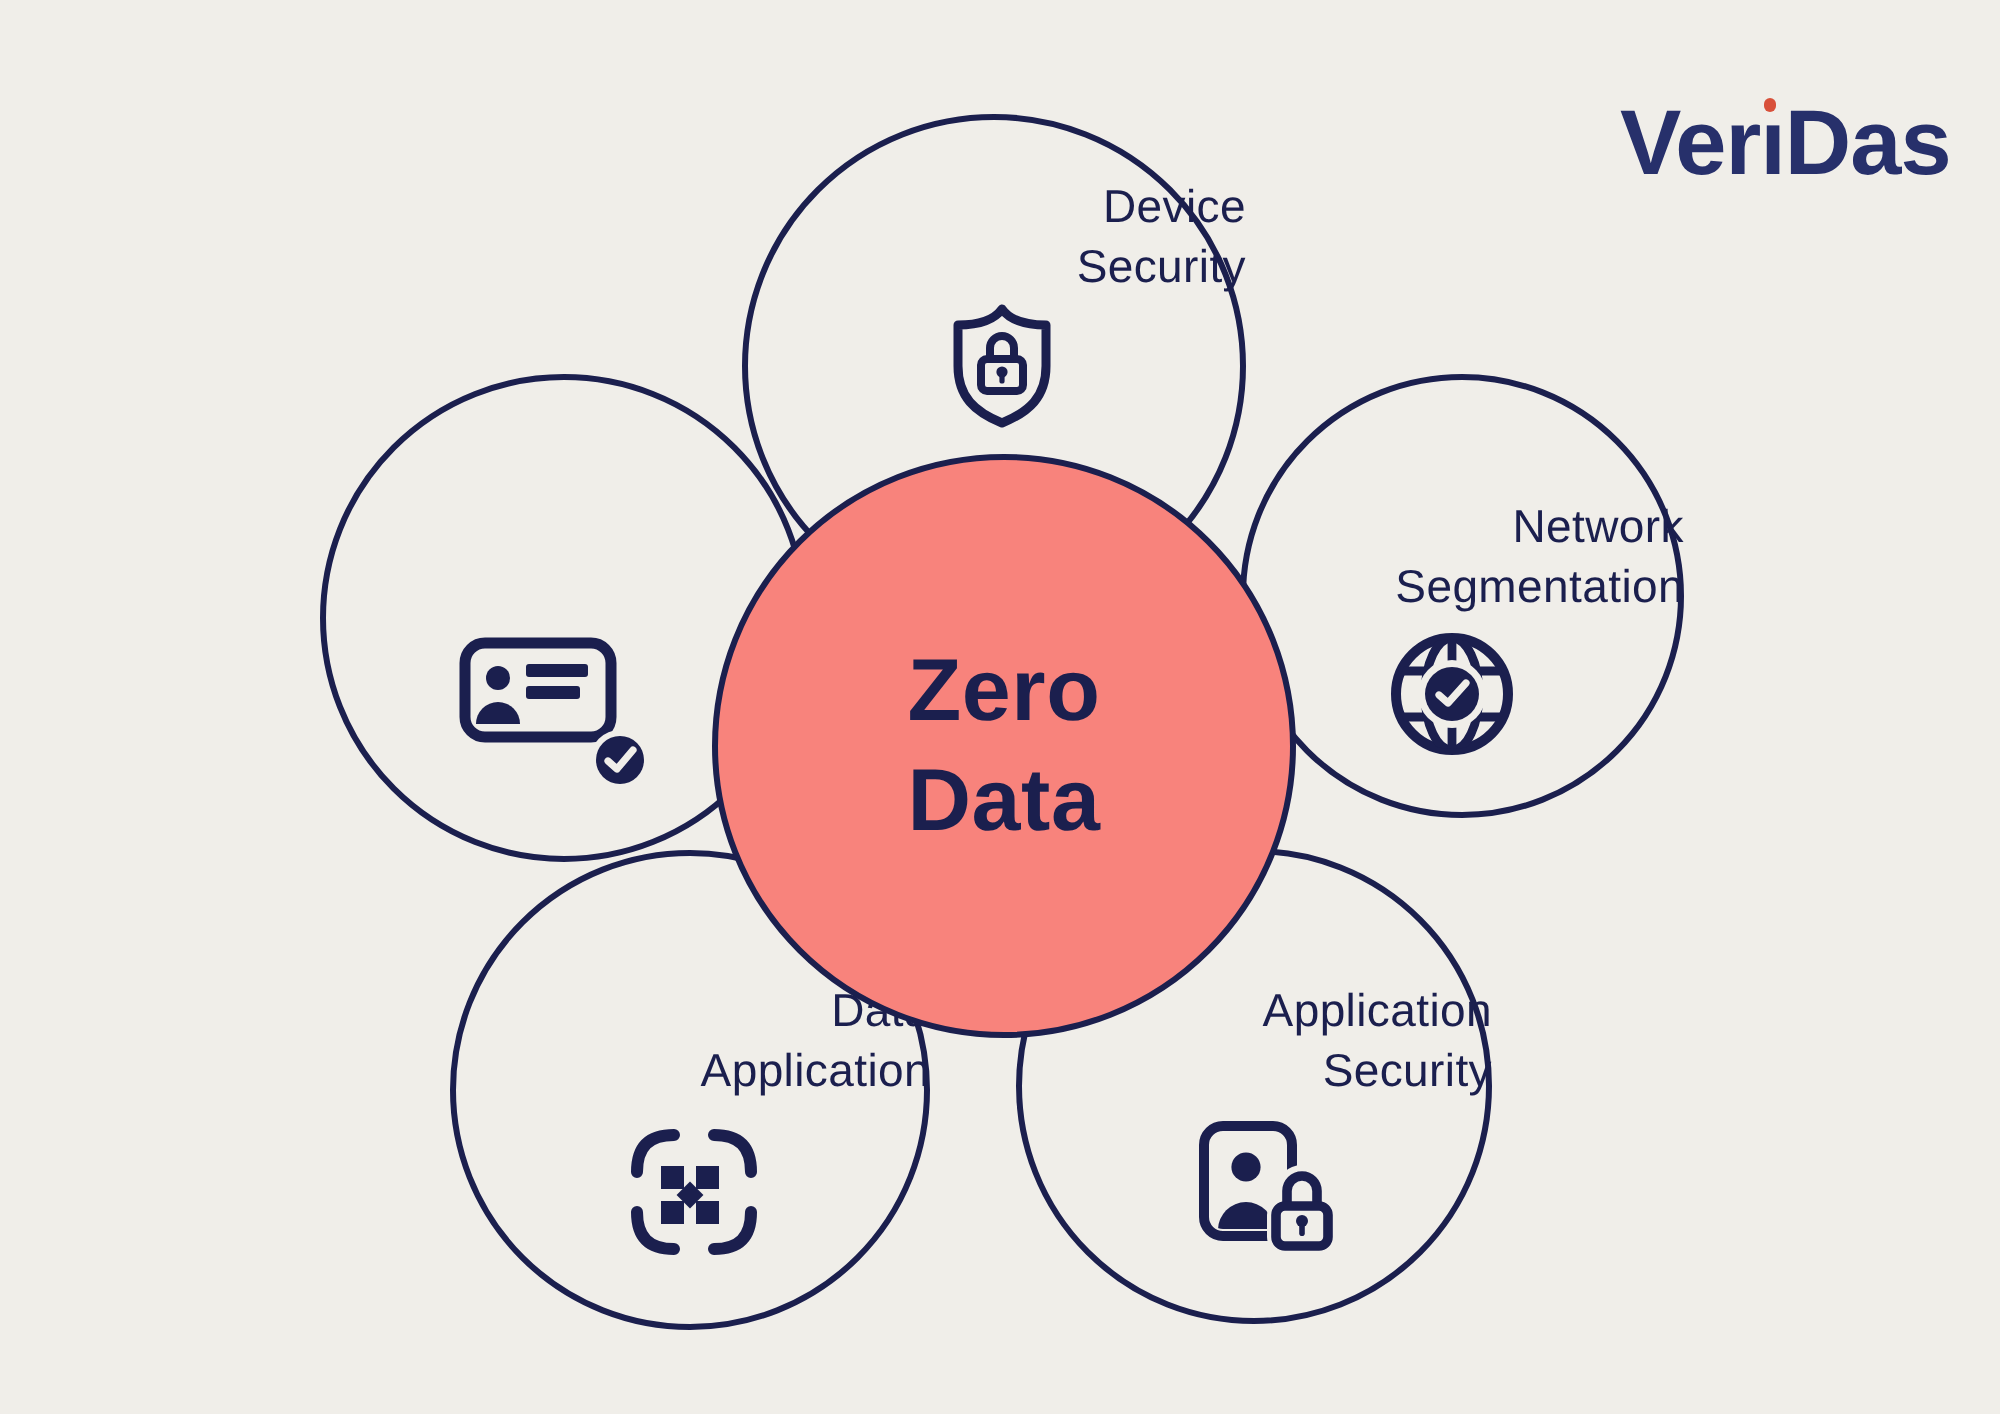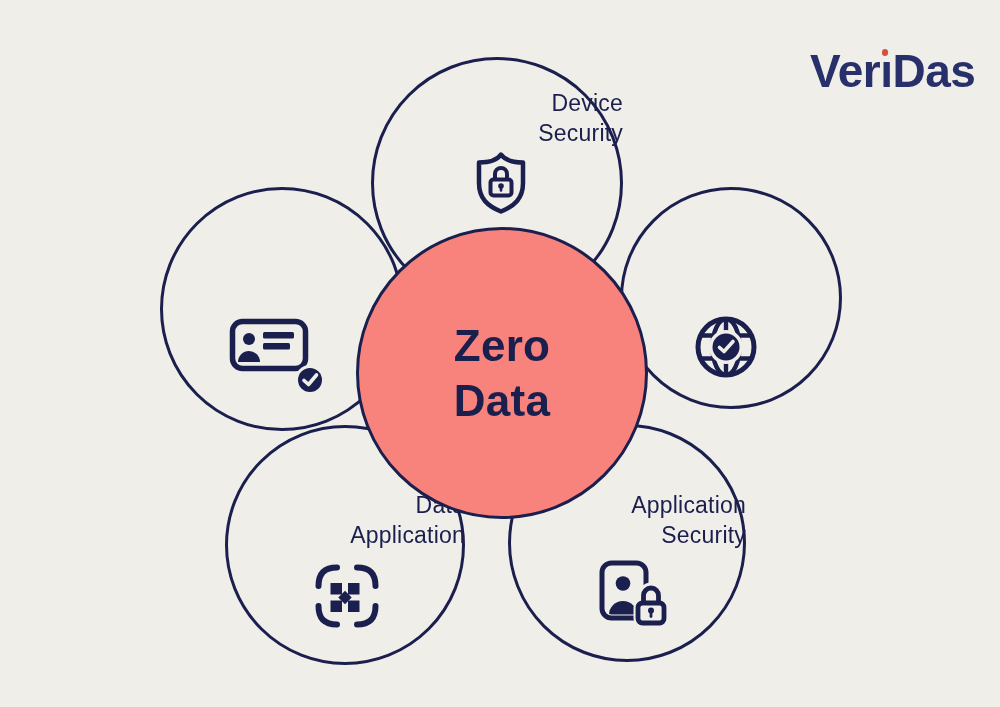--- a/index.html
+++ b/index.html
@@ -88,20 +88,24 @@
       <rect class="f" x="35" y="15" width="31" height="6.5" rx="1.5"></rect>
       <rect class="f" x="35" y="26" width="27" height="6.5" rx="1.5"></rect>
       <circle class="hf" cx="82" cy="63" r="15"></circle>
       <circle class="f" cx="82" cy="63" r="12"></circle>
       <polyline class="check" points="76,63.5 80.5,67.5 88.5,58"></polyline>
     </svg>
   </div>
 
   <div class="node" style="left:620px;top:187px;width:222px;height:222px">
     <div class="ring"></div>
+    <div class="label" style="top:61px">
+      <div>Network</div>
+      <div>Segmentation</div>
+    </div>
     <svg class="icon" style="left:73px;top:127px" width="66" height="66" viewBox="0 0 66 66">
       <defs>
           <clipPath id="gc">
             <circle cx="33" cy="33" r="27.5"></circle>
           </clipPath>
         </defs>
       <circle class="s" stroke-width="5" cx="33" cy="33" r="28"></circle>
       <g clip-path="url(#gc)">
         <line class="s" stroke-width="4.6" x1="2" y1="21.5" x2="64" y2="21.5"></line>
         <line class="s" stroke-width="4.6" x1="2" y1="44.5" x2="64" y2="44.5"></line>

